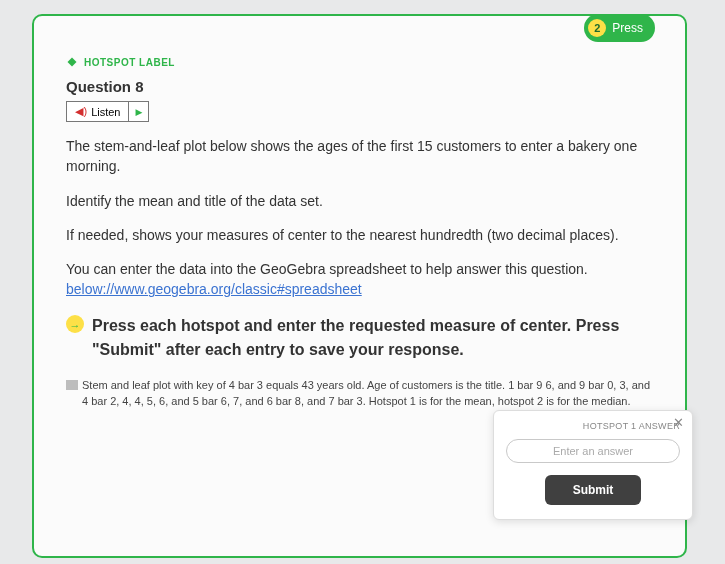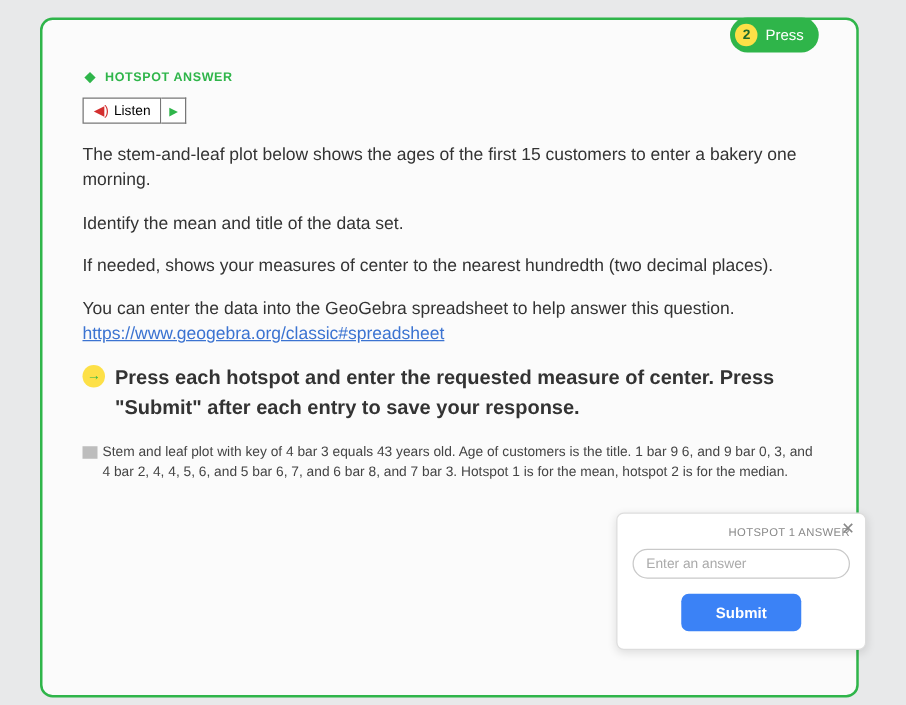--- a/index.html
+++ b/index.html
@@ -176,26 +176,27 @@
       text-align: right;
     }
     .popover-input {
       width: 100%;
       border: 1px solid #c9c9c9;
       border-radius: 14px;
       padding: 5px 10px;
       font-size: 11px;
       color: #666;
       margin-bottom: 12px;
+      text-align: center;
     }
     .popover-input::placeholder { color: #aaa; }
     .submit-btn {
       display: block;
       margin: 0 auto;
-      background: #3b82f6;
+      background: #404040;
       color: #fff;
       border: none;
       border-radius: 6px;
       padding: 8px 28px;
       font-size: 12px;
       font-weight: bold;
       cursor: pointer;
     }
   </style>
 </head>
@@ -205,39 +206,40 @@
 
   <div class="points-badge">
     <span class="points-circle">2</span>
     <span>Press</span>
   </div>
 
   <div class="hotspot-label">
     <svg viewBox="0 0 24 24" fill="#2fb54a">
         <path d="M21 12l-9 9-9-9 9-9z"></path>
       </svg>
-    <span>HOTSPOT ANSWER</span>
-  </div>
-
+    <span>HOTSPOT LABEL</span>
+  </div>
+
+  <div class="question-title">Question 8</div>
 
   <div class="listen-row">
     <button class="listen-btn">
       <span class="speaker-icon">◀)</span>
       <span>Listen</span>
     </button>
     <button class="listen-btn play">
       <span class="play-icon">▶</span>
     </button>
   </div>
 
   <p class="body-text">The stem-and-leaf plot below shows the ages of the first 15 customers to enter a bakery one morning.</p>
   <p class="body-text">Identify the mean and title of the data set.</p>
   <p class="body-text">If needed, shows your measures of center to the nearest hundredth (two decimal places).</p>
   <p class="body-text">
-    <span>You can enter the data into the GeoGebra spreadsheet to help answer this question. </span><a href="#">https://www.geogebra.org/classic#spreadsheet</a>
+    <span>You can enter the data into the GeoGebra spreadsheet to help answer this question. </span><a href="#">below://www.geogebra.org/classic#spreadsheet</a>
   </p>
 
   <div class="instr-row">
     <span class="instr-icon">→</span>
     <span class="instr-text">Press each hotspot and enter the requested measure of center. Press "Submit" after each entry to save your response.</span>
   </div>
 
   <div class="alt-text">
     <span class="img-icon"></span>
     <span>Stem and leaf plot with key of 4 bar 3 equals 43 years old. Age of customers is the title. 1 bar 9 6, and 9 bar 0, 3, and 4 bar 2, 4, 4, 5, 6, and 5 bar 6, 7, and 6 bar 8, and 7 bar 3. Hotspot 1 is for the mean, hotspot 2 is for the median.</span>

